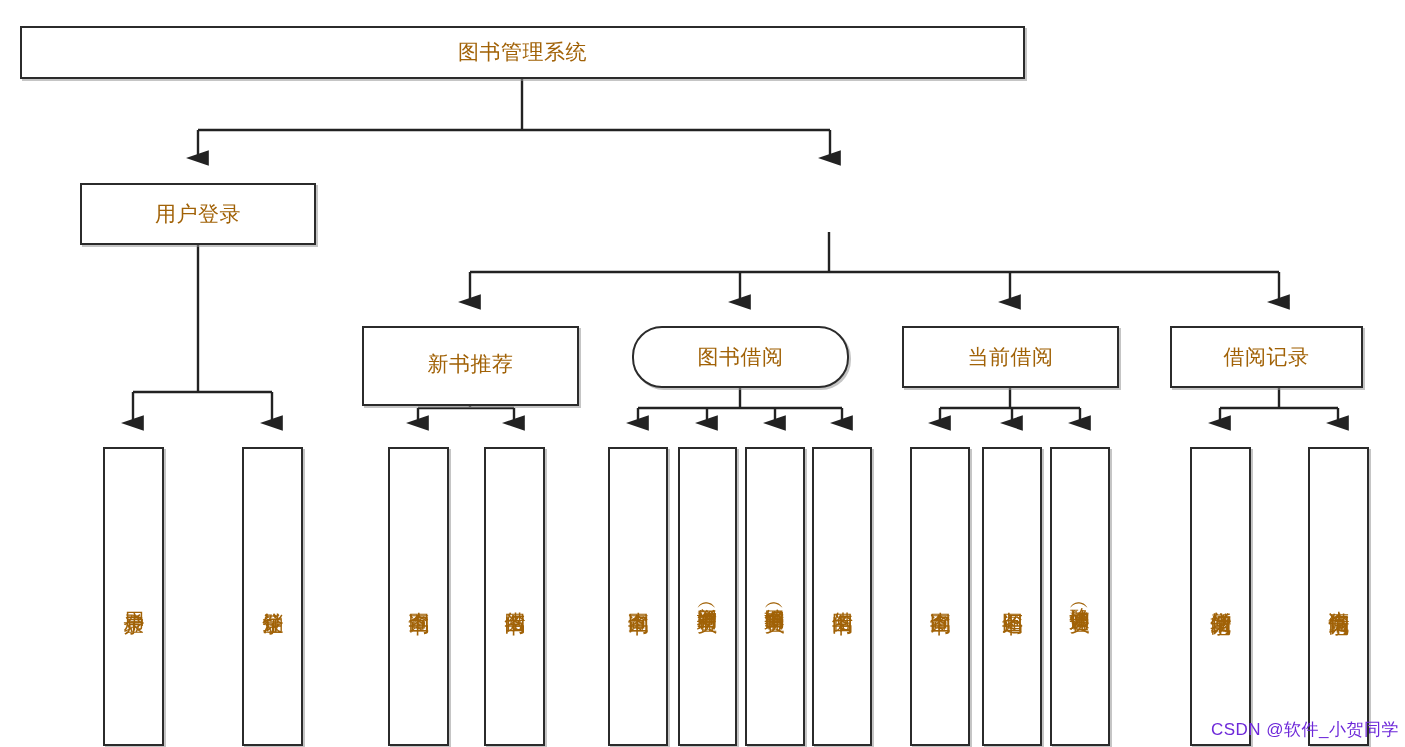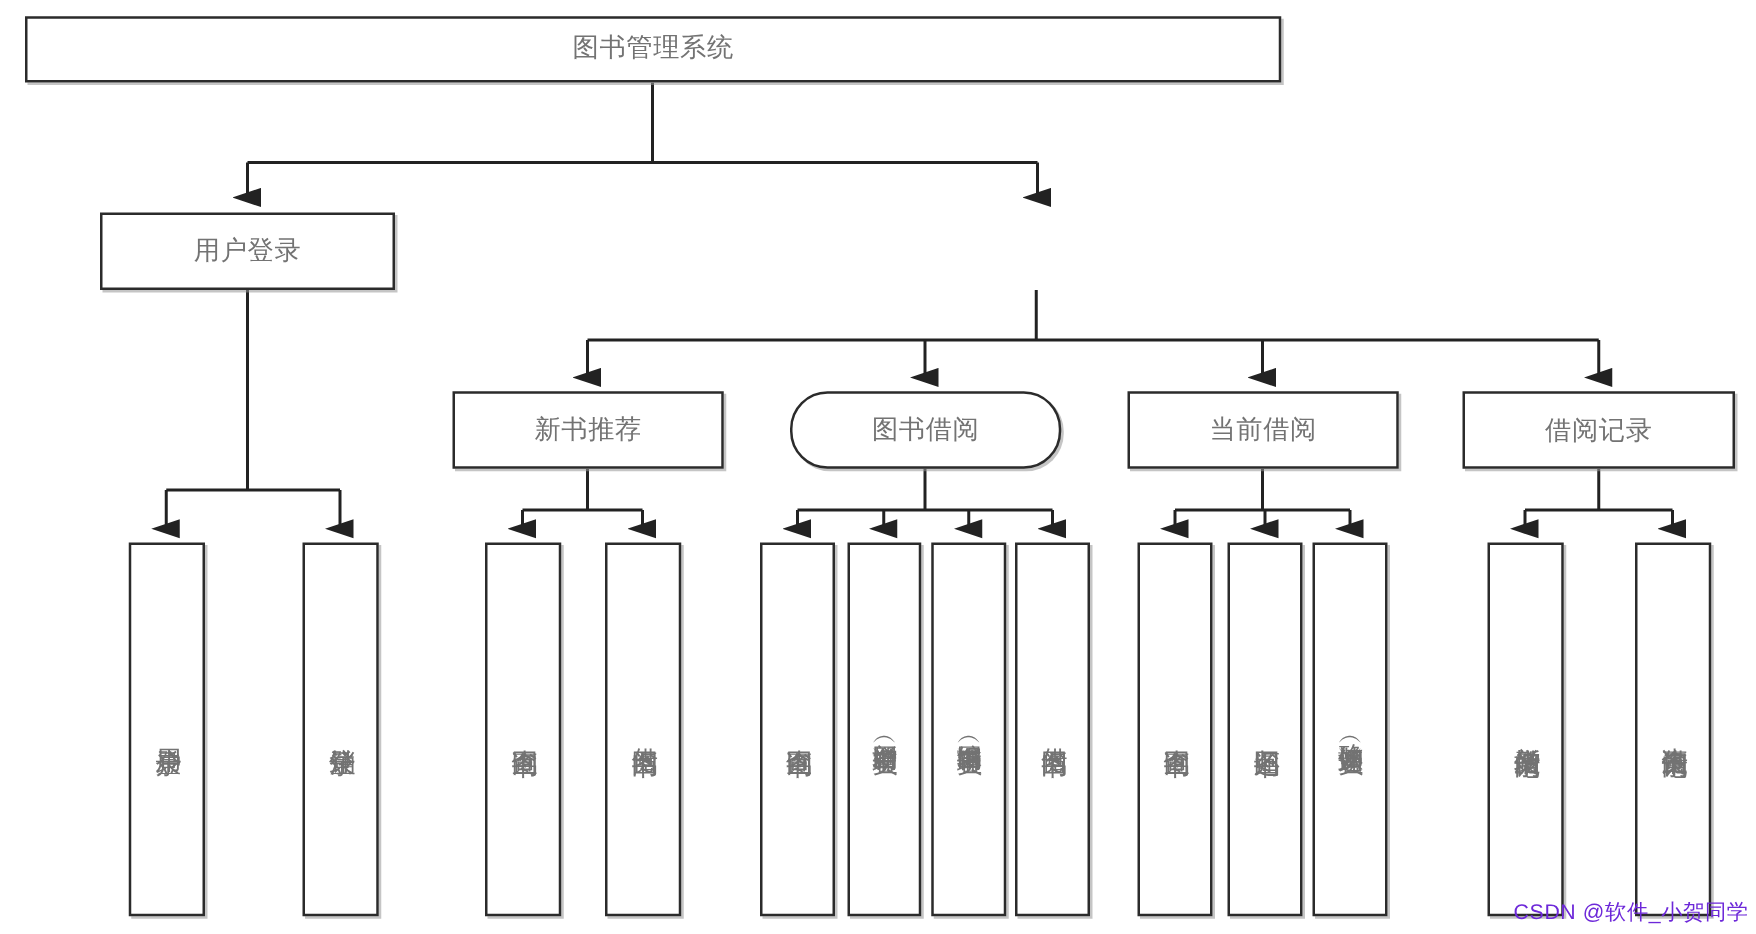--- a/index.html
+++ b/index.html
@@ -19,21 +19,22 @@
   }
   .node {
     position: absolute;
     box-sizing: border-box;
     background: #ffffff;
     border: 2px solid #2b2b2b;
     box-shadow: 2px 2px 0 0 rgba(150,150,150,0.55);
     display: flex;
     align-items: center;
     justify-content: center;
-    color: #737373;
+    color: #a16207;
+    margin-top: 13px;
   }
   .node-label {
     font-size: 21px;
     line-height: 1.15;
     letter-spacing: 0.5px;
     white-space: nowrap;
   }
   .node.leaf {
     align-items: center;
     justify-content: center;
@@ -126,30 +127,30 @@
   </svg>
 
   <div class="node" style="left:20px; top:13px; width:1005px; height:53px;">
     <span class="node-label">图书管理系统</span>
   </div>
 
   <div class="node" style="left:80px; top:170px; width:236px; height:62px;">
     <span class="node-label">用户登录</span>
   </div>
 
-  <div class="node" style="left:362px; top:313px; width:217px; height:62px;">
+  <div class="node" style="left:362px; top:313px; width:217px; height:80px;font-family:Liberation Mono, monospace;">
     <span class="node-label">新书推荐</span>
   </div>
   <div class="node" style="left:632px; top:313px; width:217px; height:62px;border-radius:30px;">
     <span class="node-label">图书借阅</span>
   </div>
   <div class="node" style="left:902px; top:313px; width:217px; height:62px;justify-content:center;">
     <span class="node-label">当前借阅</span>
   </div>
-  <div class="node" style="left:1170px; top:313px; width:218px; height:62px;font-family:Liberation Serif, serif;">
+  <div class="node" style="left:1170px; top:313px; width:193px; height:62px;">
     <span class="node-label">借阅记录</span>
   </div>
 
   <div class="node leaf" style="left:103px; top:434px; width:61px; height:299px;">
     <span class="node-label">用户登录</span>
   </div>
   <div class="node leaf" style="left:242px; top:434px; width:61px; height:299px;">
     <span class="node-label">注销登录</span>
   </div>
   <div class="node leaf" style="left:388px; top:434px; width:61px; height:299px;">

